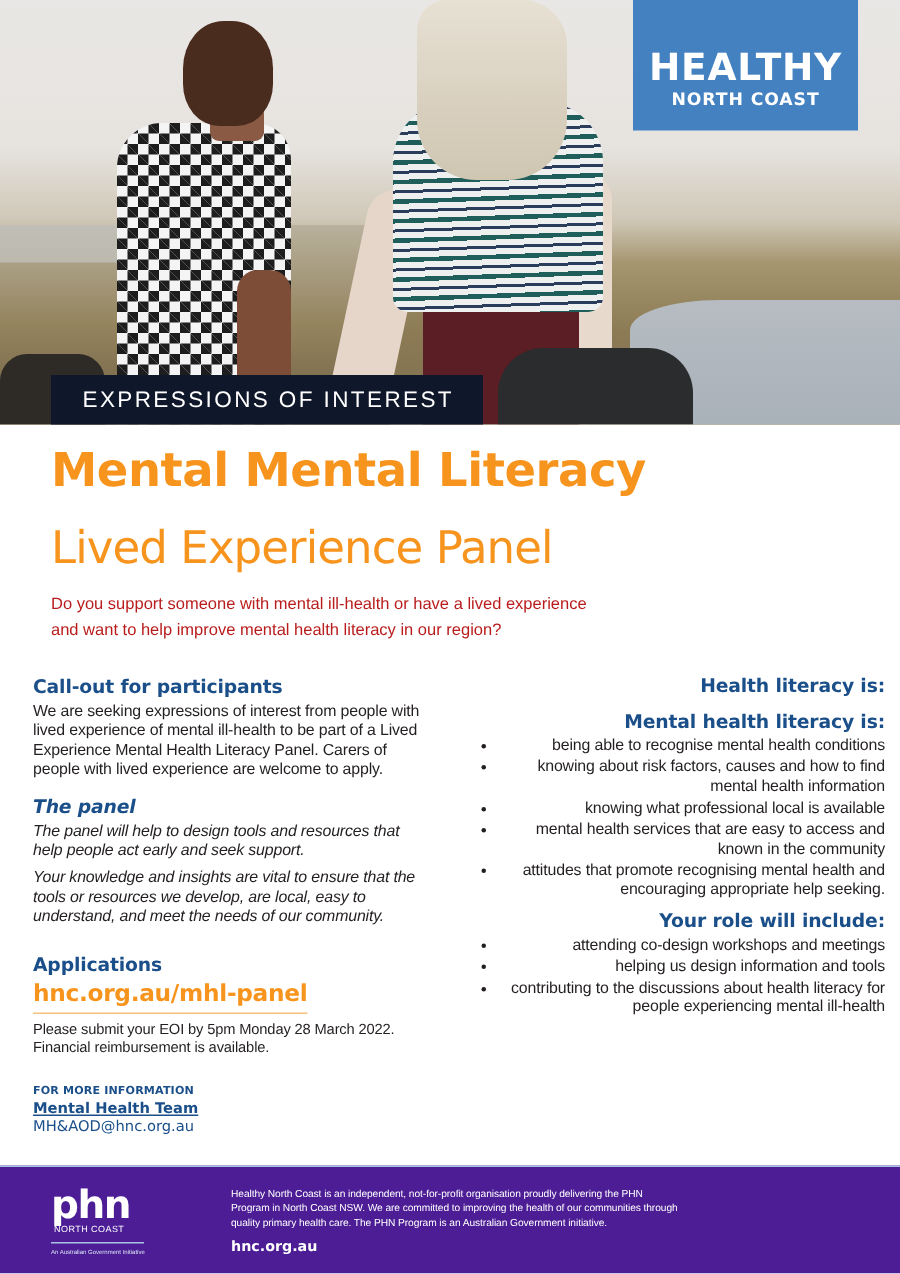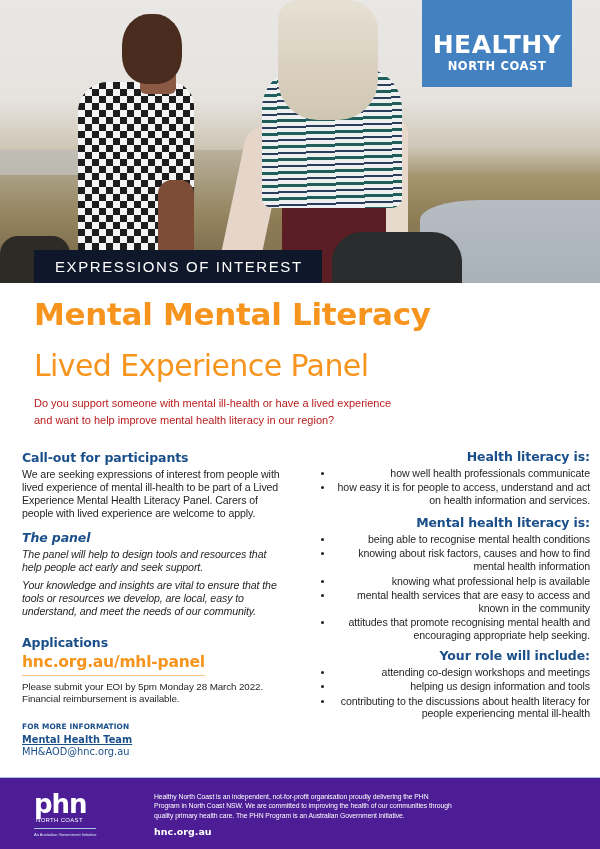--- a/index.html
+++ b/index.html
@@ -246,32 +246,28 @@
   <section style="margin-top:16px">
     <div class="moreinfo-label">FOR MORE INFORMATION</div>
     <div class="contact bold" style="margin-top:2px">Mental Health Team</div>
     <a class="contact" style="display:block">MH&amp;AOD@hnc.org.au</a>
   </section>
 </div>
 
 <div class="col-right">
   <section>
     <h2 class="sec">Health literacy is:</h2>
-    <ul class="bullets">
-      <li>how well health professionals communicate</li>
-      <li>how easy it is for people to access, understand and act on health information and services.</li>
-    </ul>
   </section>
 
   <section style="margin-top:8px">
     <h2 class="sec">Mental health literacy is:</h2>
     <ul class="bullets">
       <li>being able to recognise mental health conditions</li>
       <li>knowing about risk factors, causes and how to find mental health information</li>
-      <li>knowing what professional help is available</li>
+      <li>knowing what professional local is available</li>
       <li>mental health services that are easy to access and known in the community</li>
       <li>attitudes that promote recognising mental health and encouraging appropriate help seeking.</li>
     </ul>
   </section>
 
   <section style="margin-top:6px">
     <h2 class="sec">Your role will include:</h2>
     <ul class="bullets">
       <li>attending co-design workshops and meetings</li>
       <li>helping us design information and tools</li>

